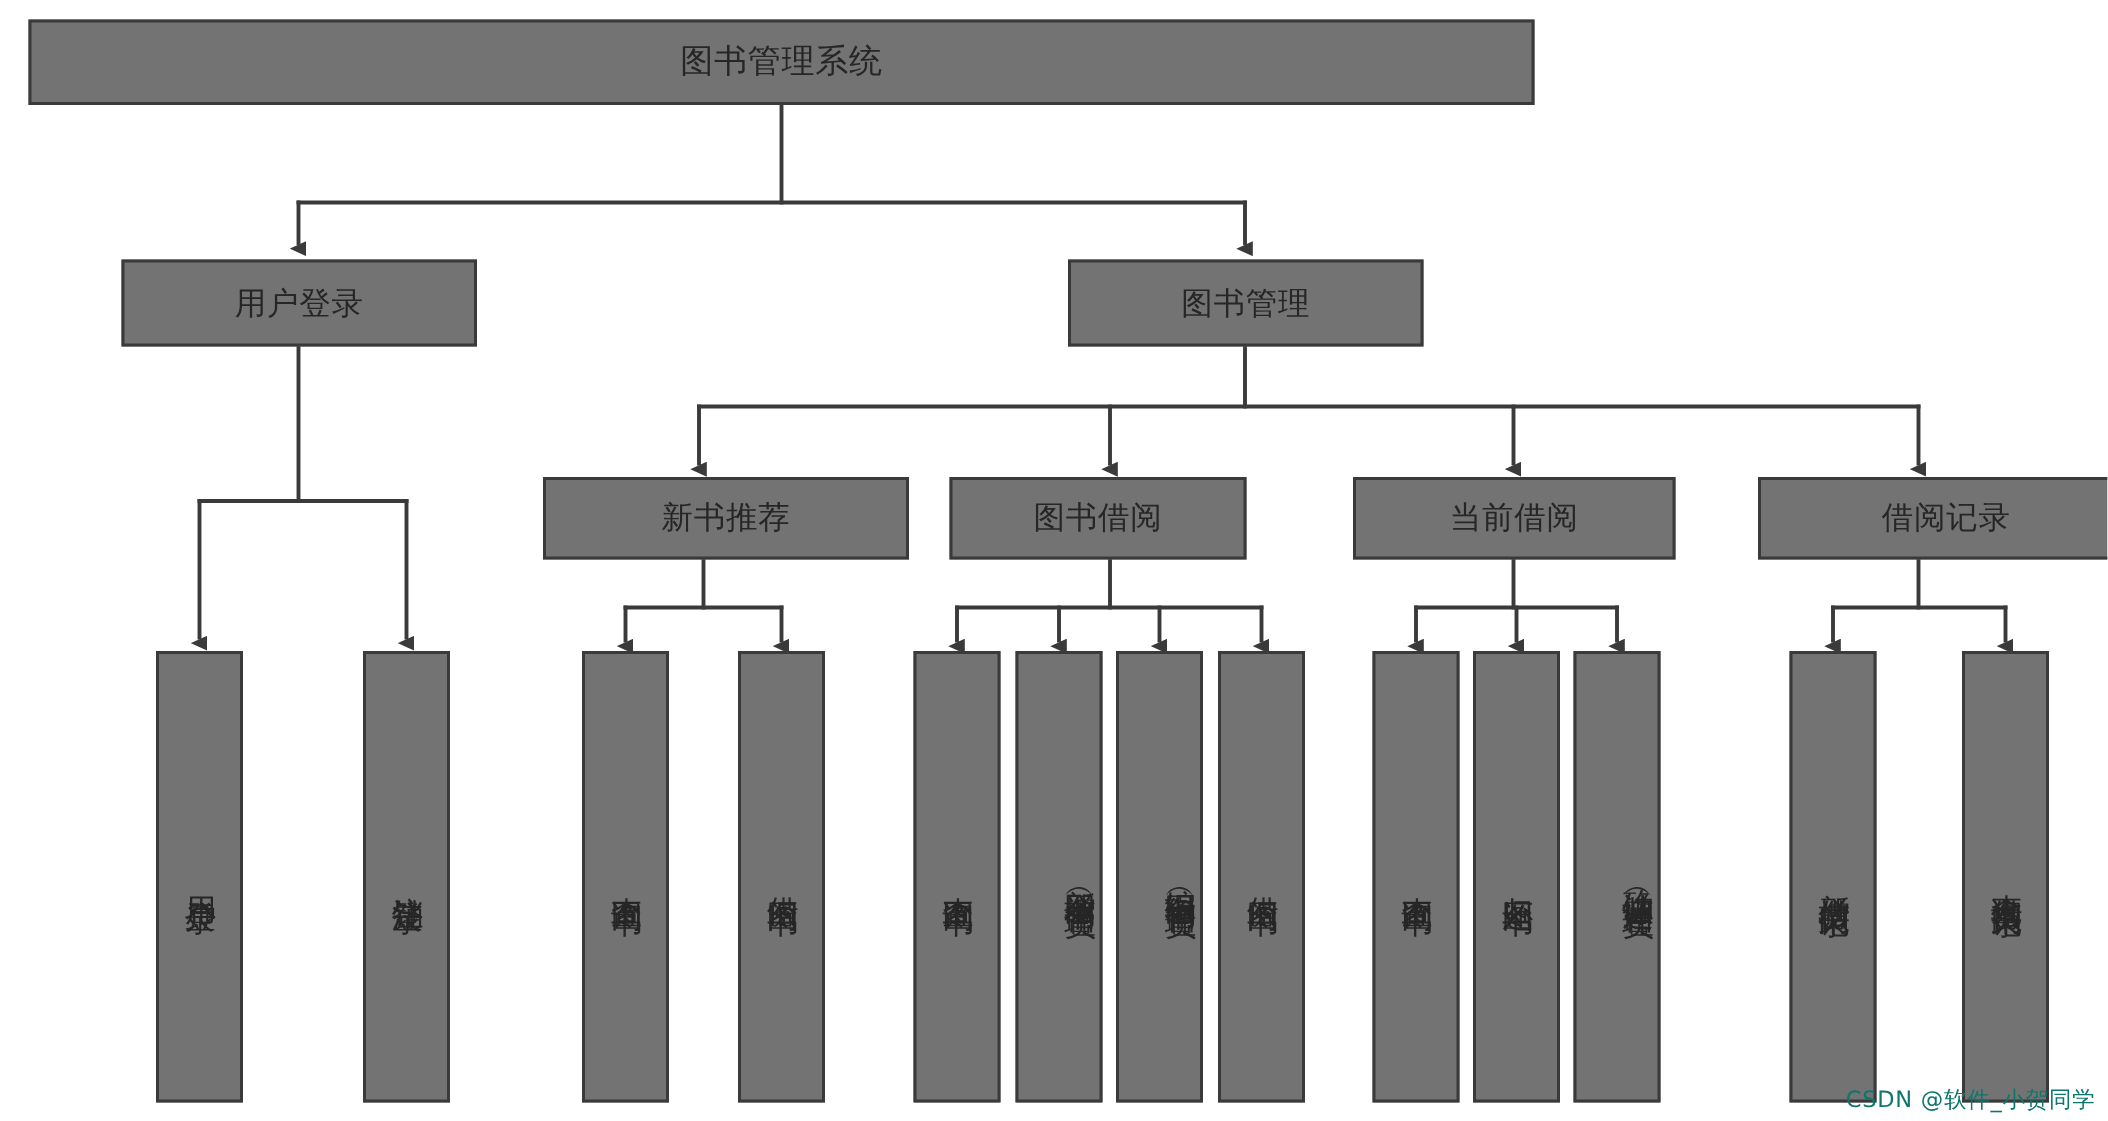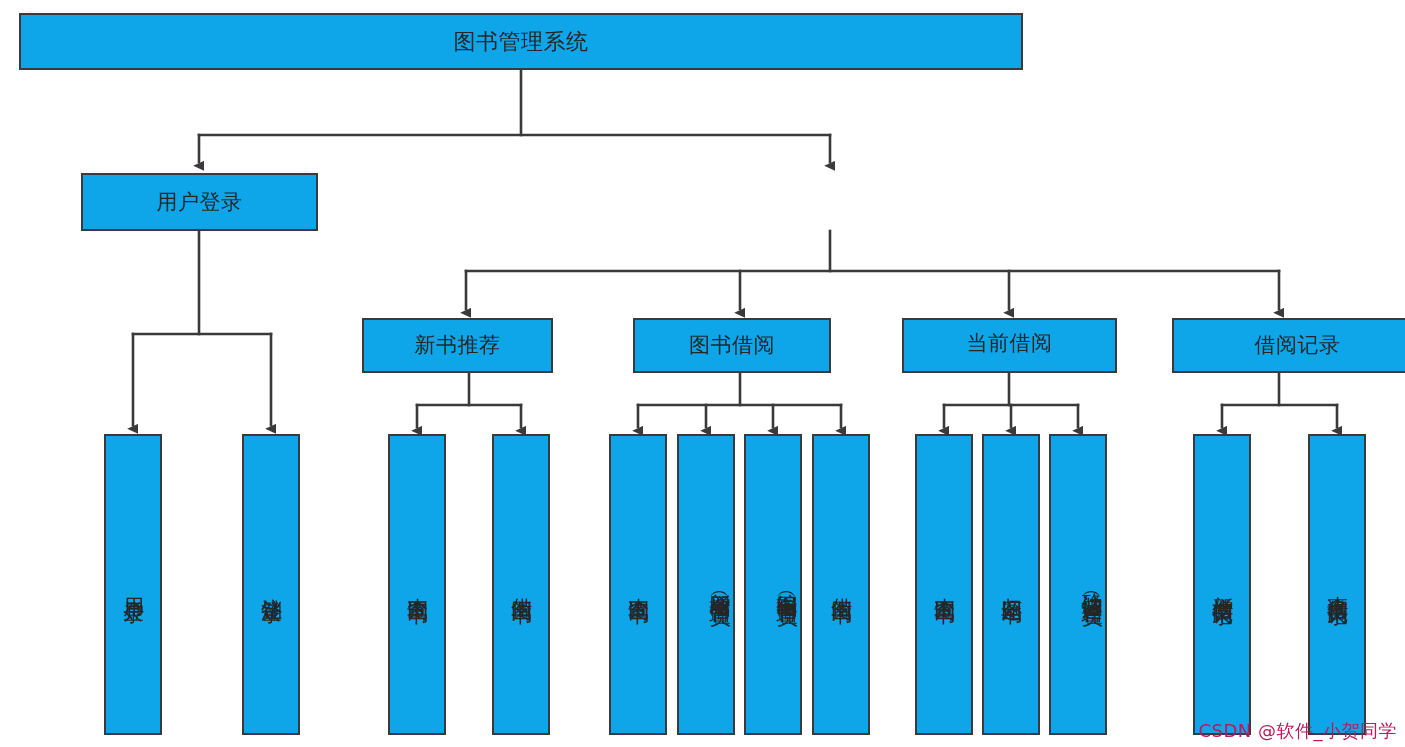--- a/index.html
+++ b/index.html
@@ -23,21 +23,21 @@
     left: 0;
     top: 0;
     width: 1405px;
     height: 747px;
     pointer-events: none;
   }
   .node {
     position: absolute;
     box-sizing: border-box;
     border: 2.5px solid #3a3a3a;
-    background: #0ea5e9;
+    background: #737373;
     color: #262626;
     display: flex;
     align-items: center;
     justify-content: center;
     text-align: center;
     z-index: 2;
   }
   .node.h {
     font-size: 21px;
     line-height: 1.15;
@@ -58,22 +58,22 @@
     align-items: flex-start;
     justify-content: center;
   }
   .node.v.mid {
     align-items: center;
   }
   .watermark {
     position: absolute;
     right: 8px;
     bottom: 4px;
-    font-size: 18px;
-    color: #be185d;
+    font-size: 15px;
+    color: #0f766e;
     letter-spacing: 0.5px;
     white-space: nowrap;
     z-index: 5;
     font-family: "DejaVu Sans", "Liberation Sans", sans-serif;
   }
 </style>
 </head>
 <body>
 
 <div id="canvas">
@@ -125,26 +125,27 @@
       <path d="M1222,405 L1337,405"></path>
       <path d="M1222,405 L1222,427" marker-end="url(#arrow)"></path>
       <path d="M1337,405 L1337,427" marker-end="url(#arrow)"></path>
     </g>
   </svg>
 
   <div class="node h root" style="left:19px; top:13px; width:1004px; height:57px;">图书管理系统</div>
 
   <div class="node h" style="left:81px; top:173px; width:237px; height:58px;">用户登录</div>
 
+  <div class="node h" style="left:712px; top:173px; width:237px; height:58px;">图书管理</div>
 
-  <div class="node h" style="left:362px; top:318px; width:191px; height:55px;">新书推荐</div>
+  <div class="node h" style="left:362px; top:318px; width:244px; height:55px;">新书推荐</div>
 
   <div class="node h" style="left:633px; top:318px; width:198px; height:55px;">图书借阅</div>
 
-  <div class="node h" style="left:902px; top:318px; width:215px; height:55px;font-family:Liberation Mono, monospace;">当前借阅</div>
+  <div class="node h" style="left:902px; top:318px; width:215px; height:55px;">当前借阅</div>
 
   <div class="node h" style="left:1172px; top:318px; width:251px; height:55px;">借阅记录</div>
 
   <div class="node v mid" style="left:104px; top:434px; width:58px; height:301px;">用户登录</div>
 
   <div class="node v mid" style="left:242px; top:434px; width:58px; height:301px;">注销登录</div>
 
   <div class="node v mid" style="left:388px; top:434px; width:58px; height:301px;">查询图书</div>
 
   <div class="node v mid" style="left:492px; top:434px; width:58px; height:301px;">借阅图书</div>

